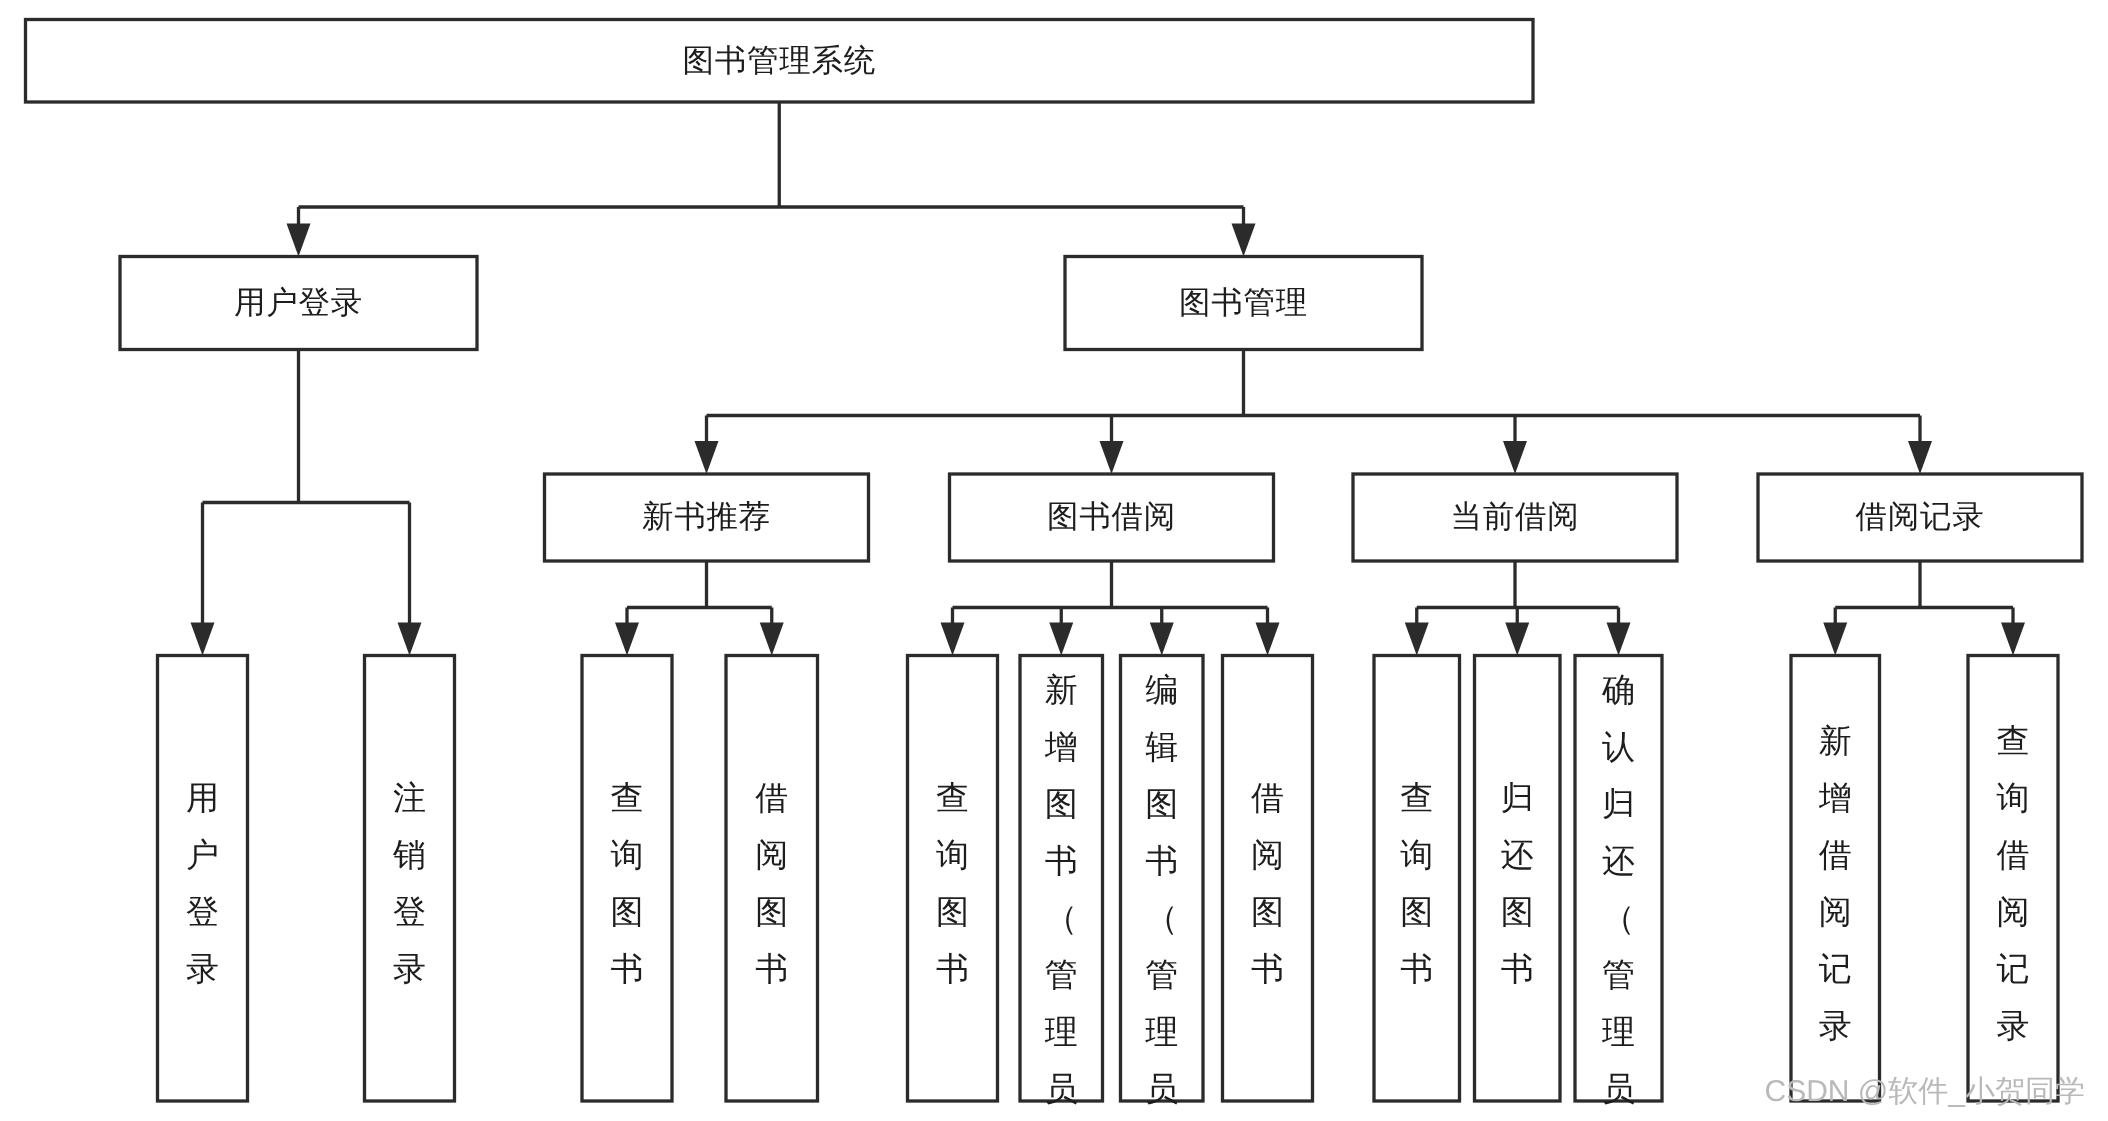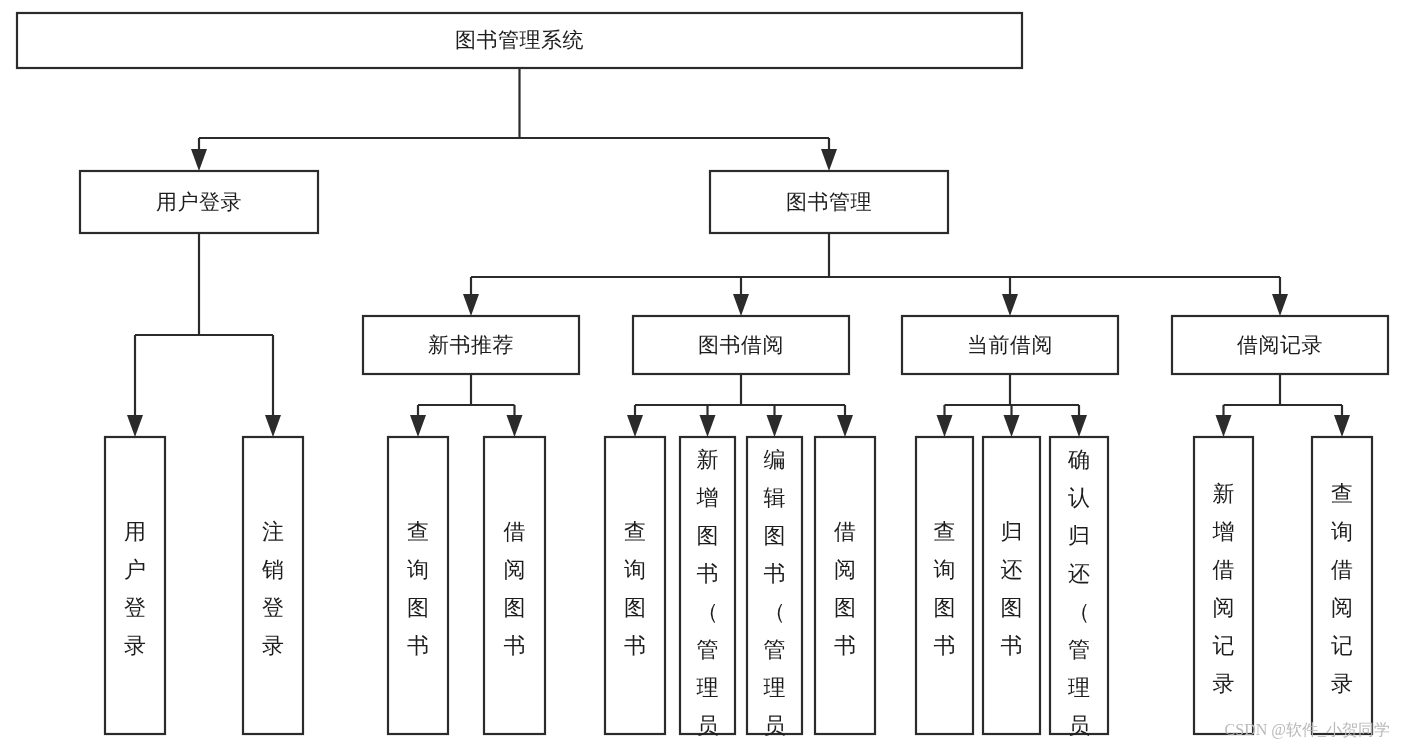--- a/index.html
+++ b/index.html
@@ -55,22 +55,22 @@
   }
   .arrow-head {
     fill: #2b2b2b;
     stroke: none;
   }
   .watermark {
     position: absolute;
     right: 12px;
     bottom: 6px;
     color: #b9b9b9;
-    font-size: 16px;
-    font-family: Liberation Serif, serif;
+    font-size: 20px;
+    font-family: Liberation Sans, sans-serif;
     white-space: nowrap;
     pointer-events: none;
   }
 </style>
 </head>
 <body>
 
 <div id="diagram-root">
   <svg class="diagram-canvas" viewBox="0 0 1405 747">
     <g id="edge-layer">

